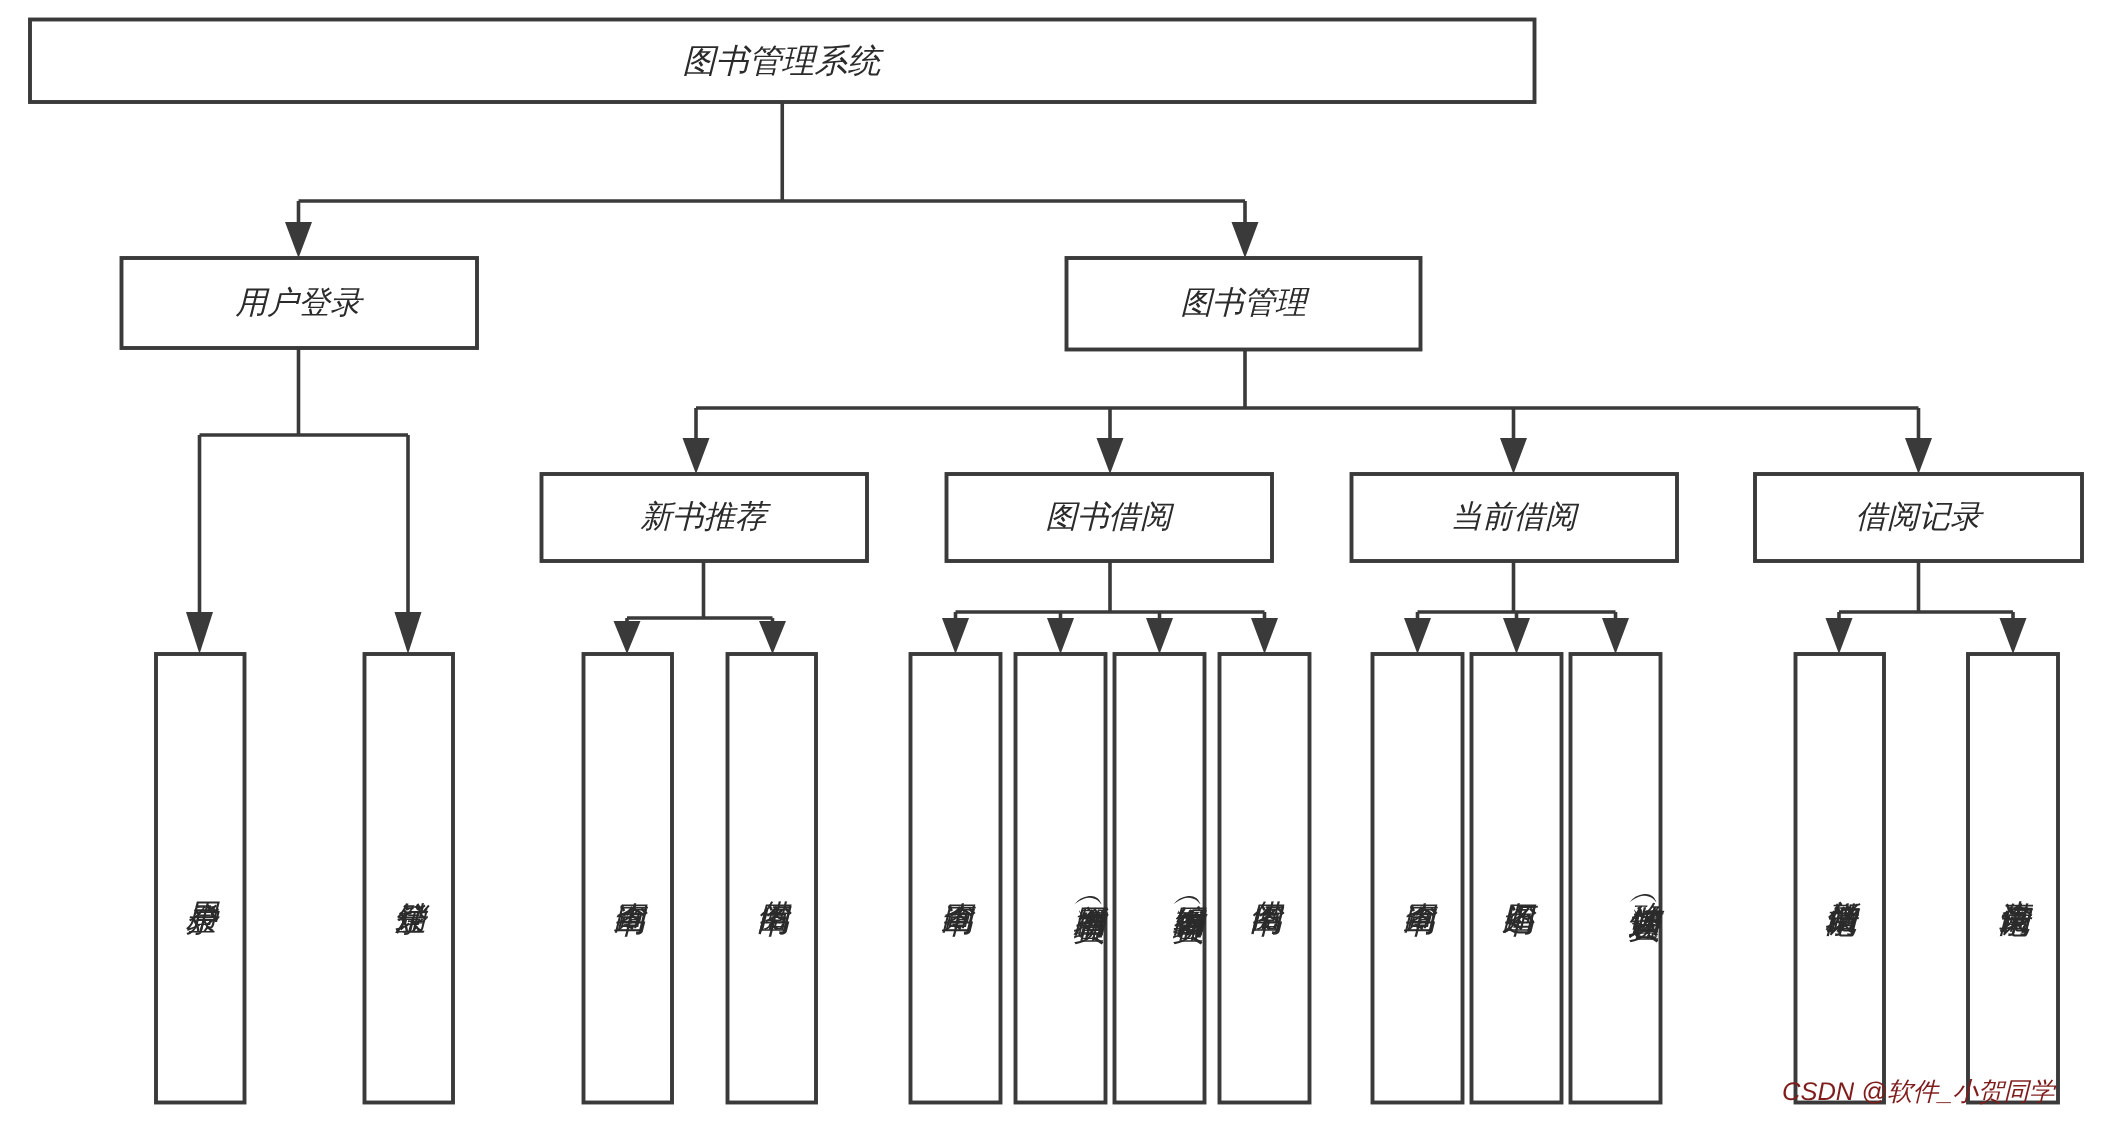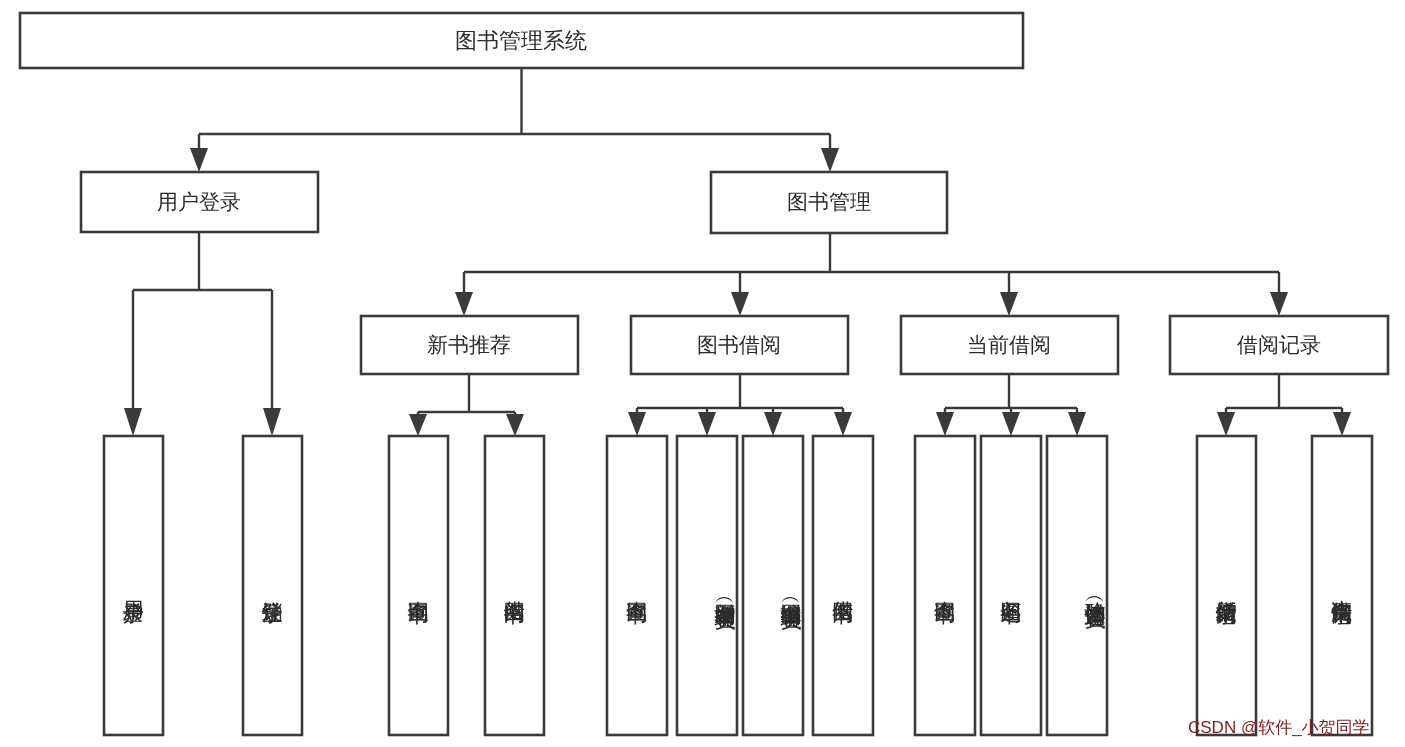--- a/index.html
+++ b/index.html
@@ -11,20 +11,21 @@
     width: 1405px;
     height: 747px;
     font-family: "Liberation Sans", "DejaVu Sans", sans-serif;
     overflow: hidden;
     position: relative;
   }
   #diagram-root {
     position: relative;
     width: 1336px;
     height: 747px;
+    font-style: italic;
   }
   svg.flow {
     position: absolute;
     left: 0;
     top: 0;
     width: 1405px;
     height: 747px;
     display: block;
   }
   .node-rect {

